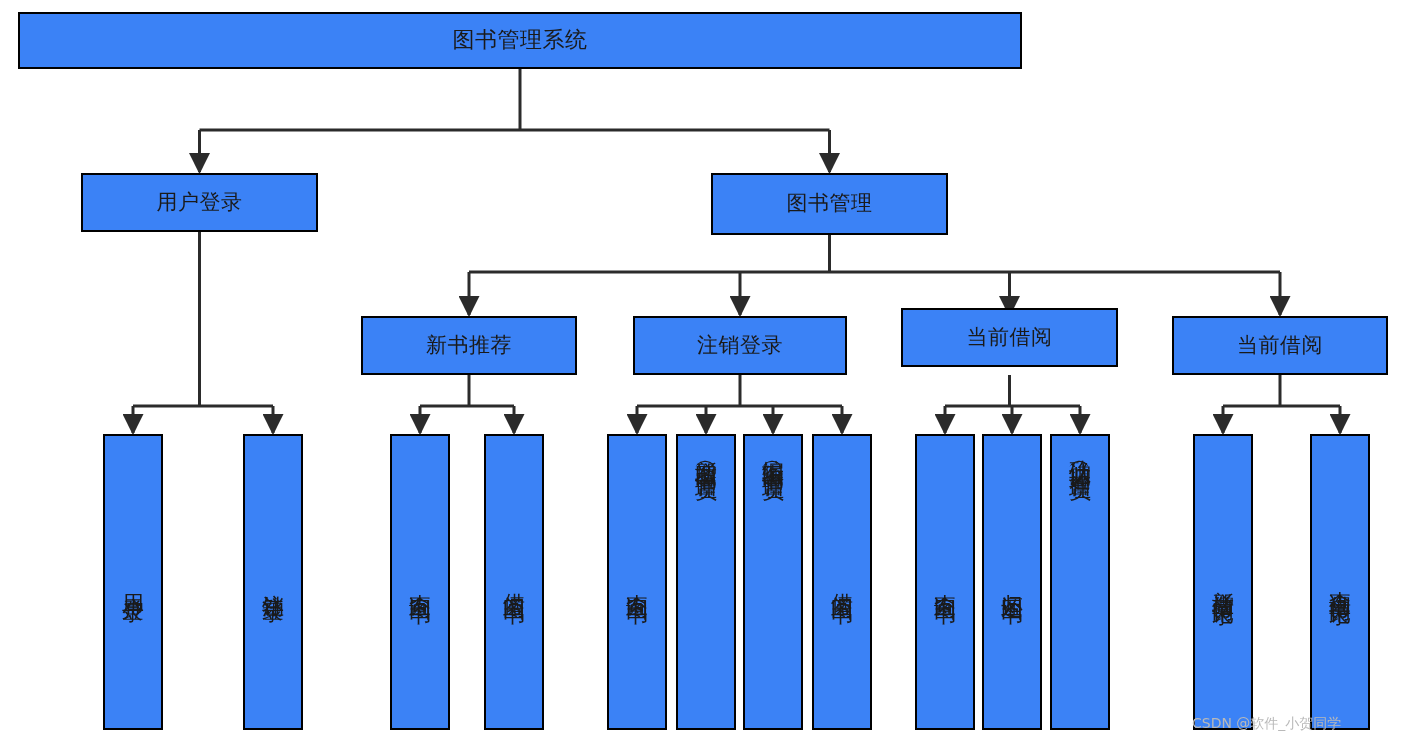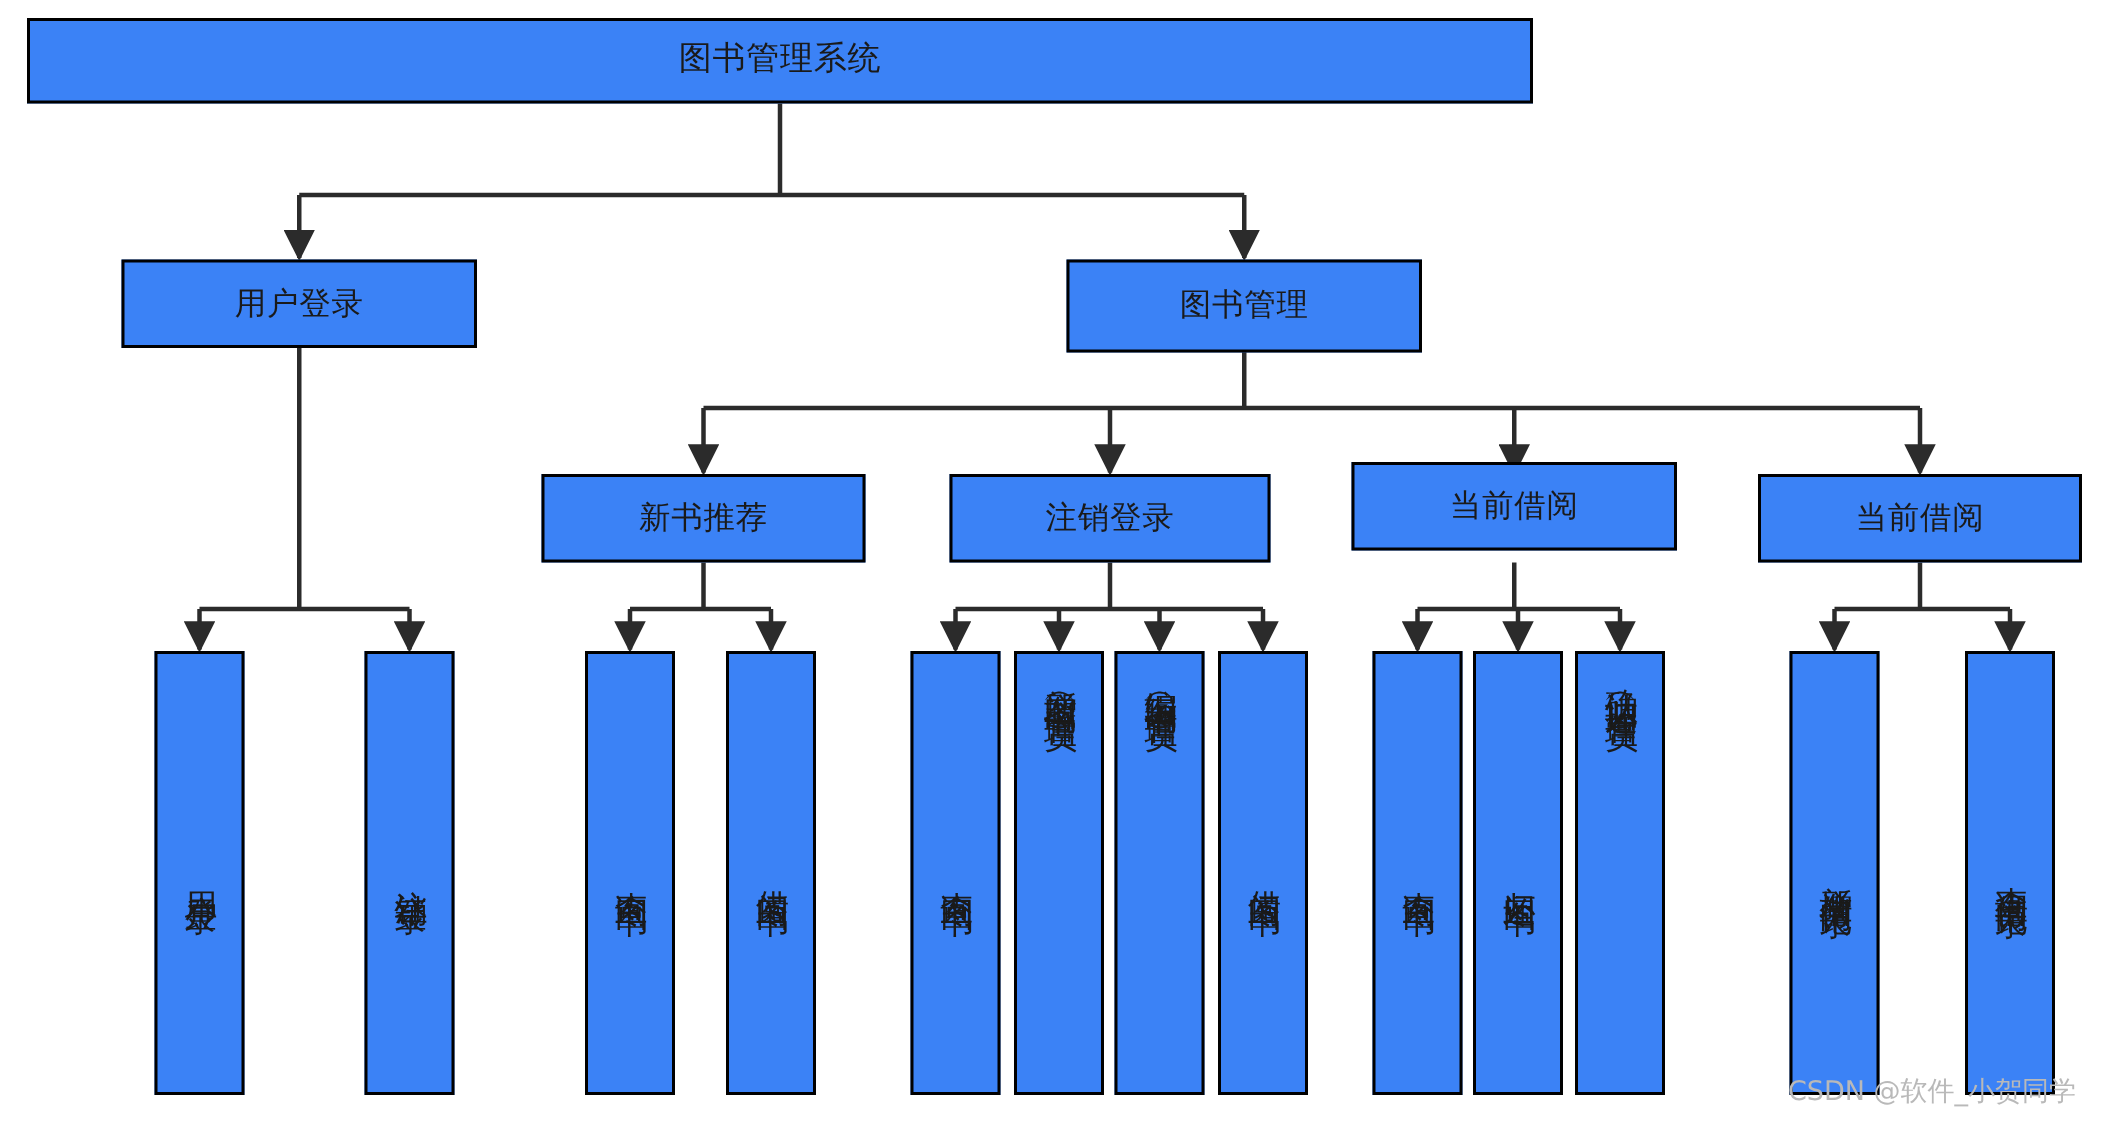--- a/index.html
+++ b/index.html
@@ -63,21 +63,21 @@
     line-height: 1.0;
     letter-spacing: 3px;
   }
   .node.vert.centered {
     align-items: center;
     padding-top: 0;
   }
   .watermark {
     position: absolute;
     color: #b9b9b9;
-    font-size: 18px;
+    font-size: 14px;
     white-space: nowrap;
     user-select: none;
   }
 </style>
 </head>
 <body>
 
 <div id="canvas">
 
   <svg class="lines" viewBox="0 0 1405 747" xmlns="http://www.w3.org/2000/svg">

